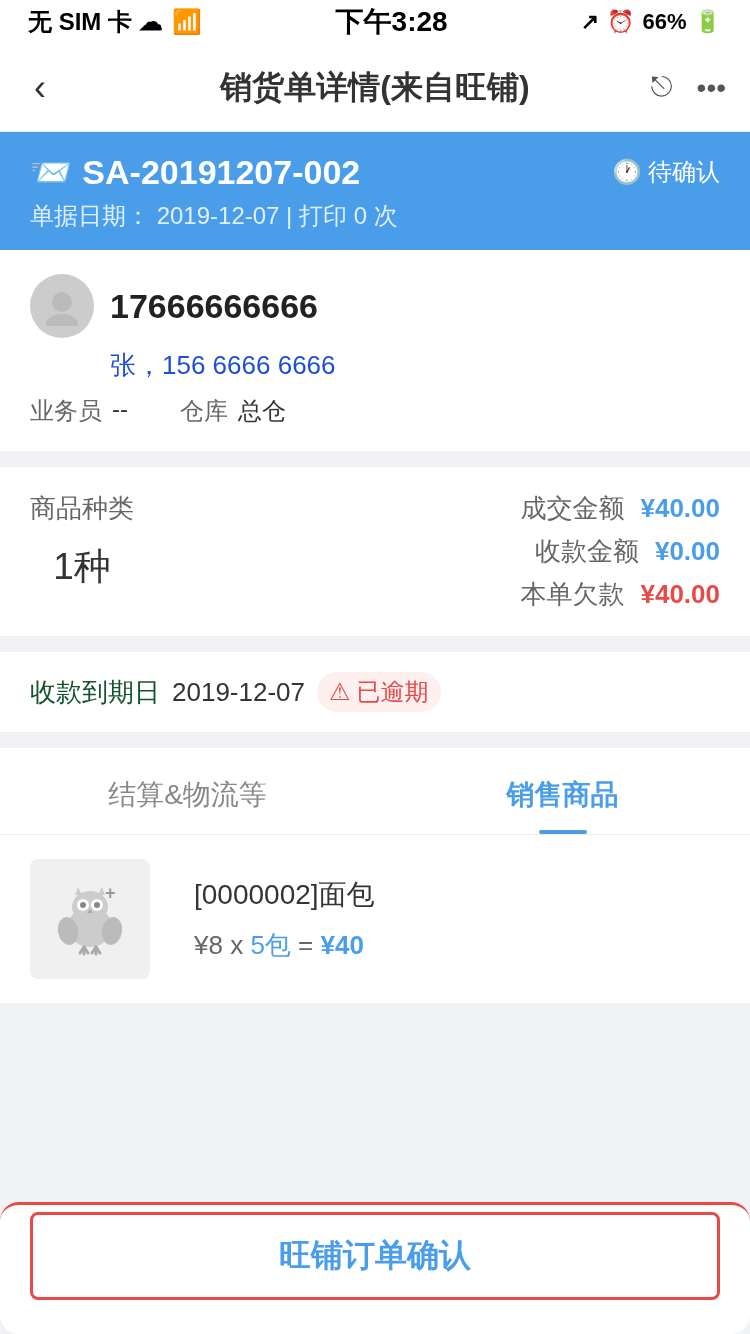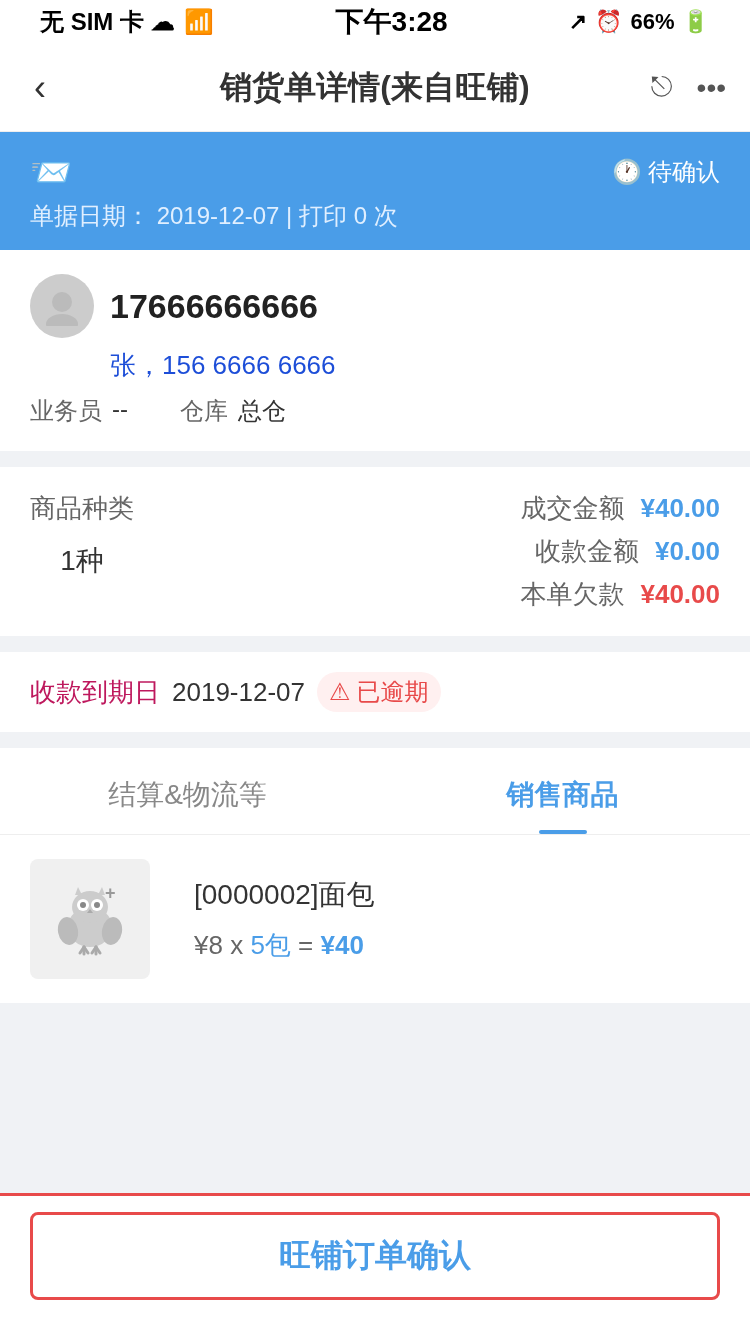--- a/index.html
+++ b/index.html
@@ -11,21 +11,21 @@
       background: #f0f2f5;
       font-size: 28px;
     }
 
     
     .status-bar {
       display: flex;
       justify-content: space-between;
       align-items: center;
       background: #fff;
-      padding: 0 40px;
+      padding: 0 28px;
       height: 44px;
       font-size: 24px;
       font-weight: 600;
     }
     .status-left { display: flex; align-items: center; gap: 10px; }
     .status-center { font-size: 28px; font-weight: 600; }
     .status-right { display: flex; align-items: center; gap: 8px; font-size: 22px; }
 
     
     .nav-bar {
@@ -150,21 +150,21 @@
       align-items: flex-start;
     }
     .summary-left {
       display: flex;
       align-items: center;
       font-size: 26px;
       gap: 16px;
       flex-direction: column;
     }
     .summary-label { color: #666; }
-    .summary-count { color: #333; font-size: 28px; }
+    .summary-count { color: #333; font-size: 37px; }
     .summary-right {
       display: flex;
       flex-direction: column;
       align-items: flex-end;
       gap: 8px;
       font-size: 26px;
     }
     .amount-row {
       display: flex;
       gap: 16px;
@@ -178,21 +178,21 @@
     
     .due-card {
       background: #fff;
       margin-top: 16px;
       padding: 20px 30px;
       display: flex;
       align-items: center;
       gap: 12px;
       font-size: 26px;
     }
-    .due-label { color: #be185d; }
+    .due-label { color: #14532d; }
     .due-date { color: #333; }
     .overdue-badge {
       display: flex;
       align-items: center;
       gap: 6px;
       color: #e84a4a;
       font-size: 24px;
       background: #fff0f0;
       border-radius: 20px;
       padding: 4px 12px;
@@ -271,22 +271,23 @@
       height: 180px;
     }
 
     
     .confirm-btn-wrap {
       position: fixed;
       bottom: 0;
       left: 0;
       width: 750px;
       background: #fff;
-      padding: 16px 30px 34px;
+      padding: 7px 30px 34px;
       border-top: 3px solid #e84a4a;
+      border-radius: 19px;
     }
     .confirm-btn {
       width: 100%;
       height: 88px;
       background: #fff;
       border: 3px solid #e84a4a;
       border-radius: 8px;
       font-size: 32px;
       color: #4a9de8;
       font-weight: 600;
@@ -321,20 +322,21 @@
   <div class="nav-actions">
     <span>⎋</span>
     <span>•••</span>
   </div>
 </div>
 
 <div class="header-card">
   <div class="header-top-row">
     <div class="order-id">
       <span>📨</span>
+      <span>SA-20191207-002</span>
     </div>
     <div class="order-status">
       <span>🕐</span>
       <span>待确认</span>
     </div>
   </div>
   <div class="header-date">
     <span>单据日期：</span>
     <span>2019-12-07</span>
     <span>| 打印 0 次</span>

